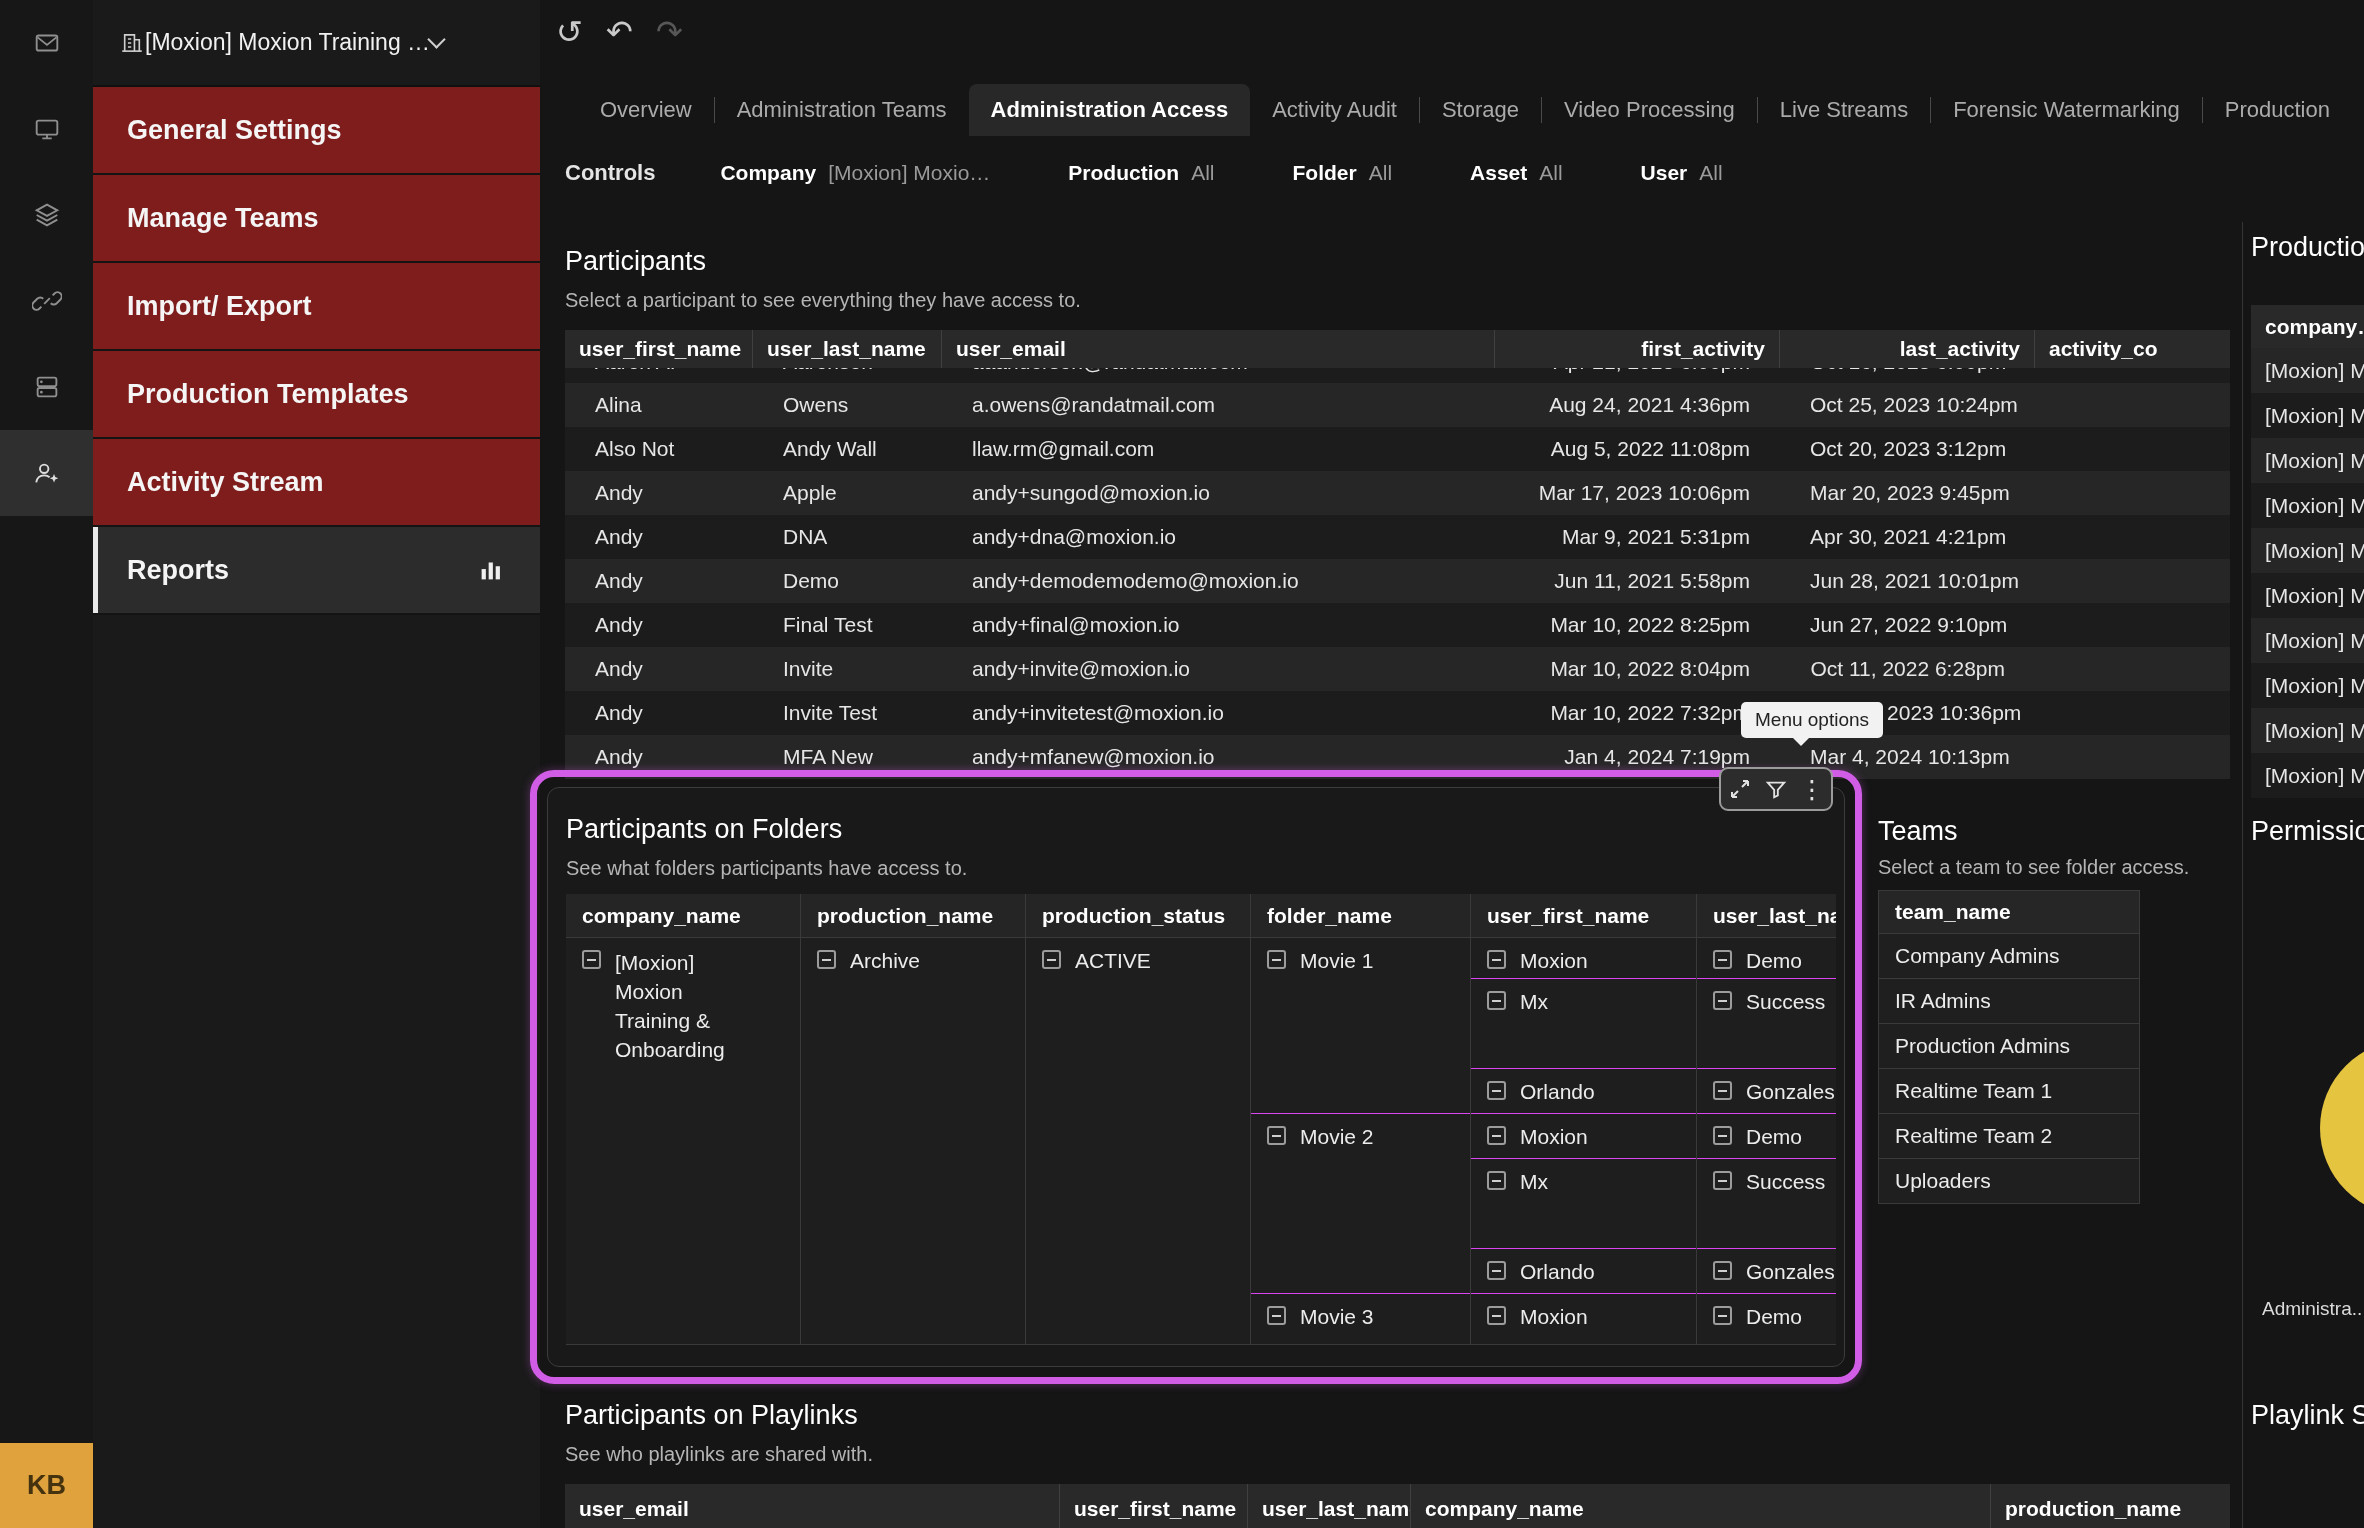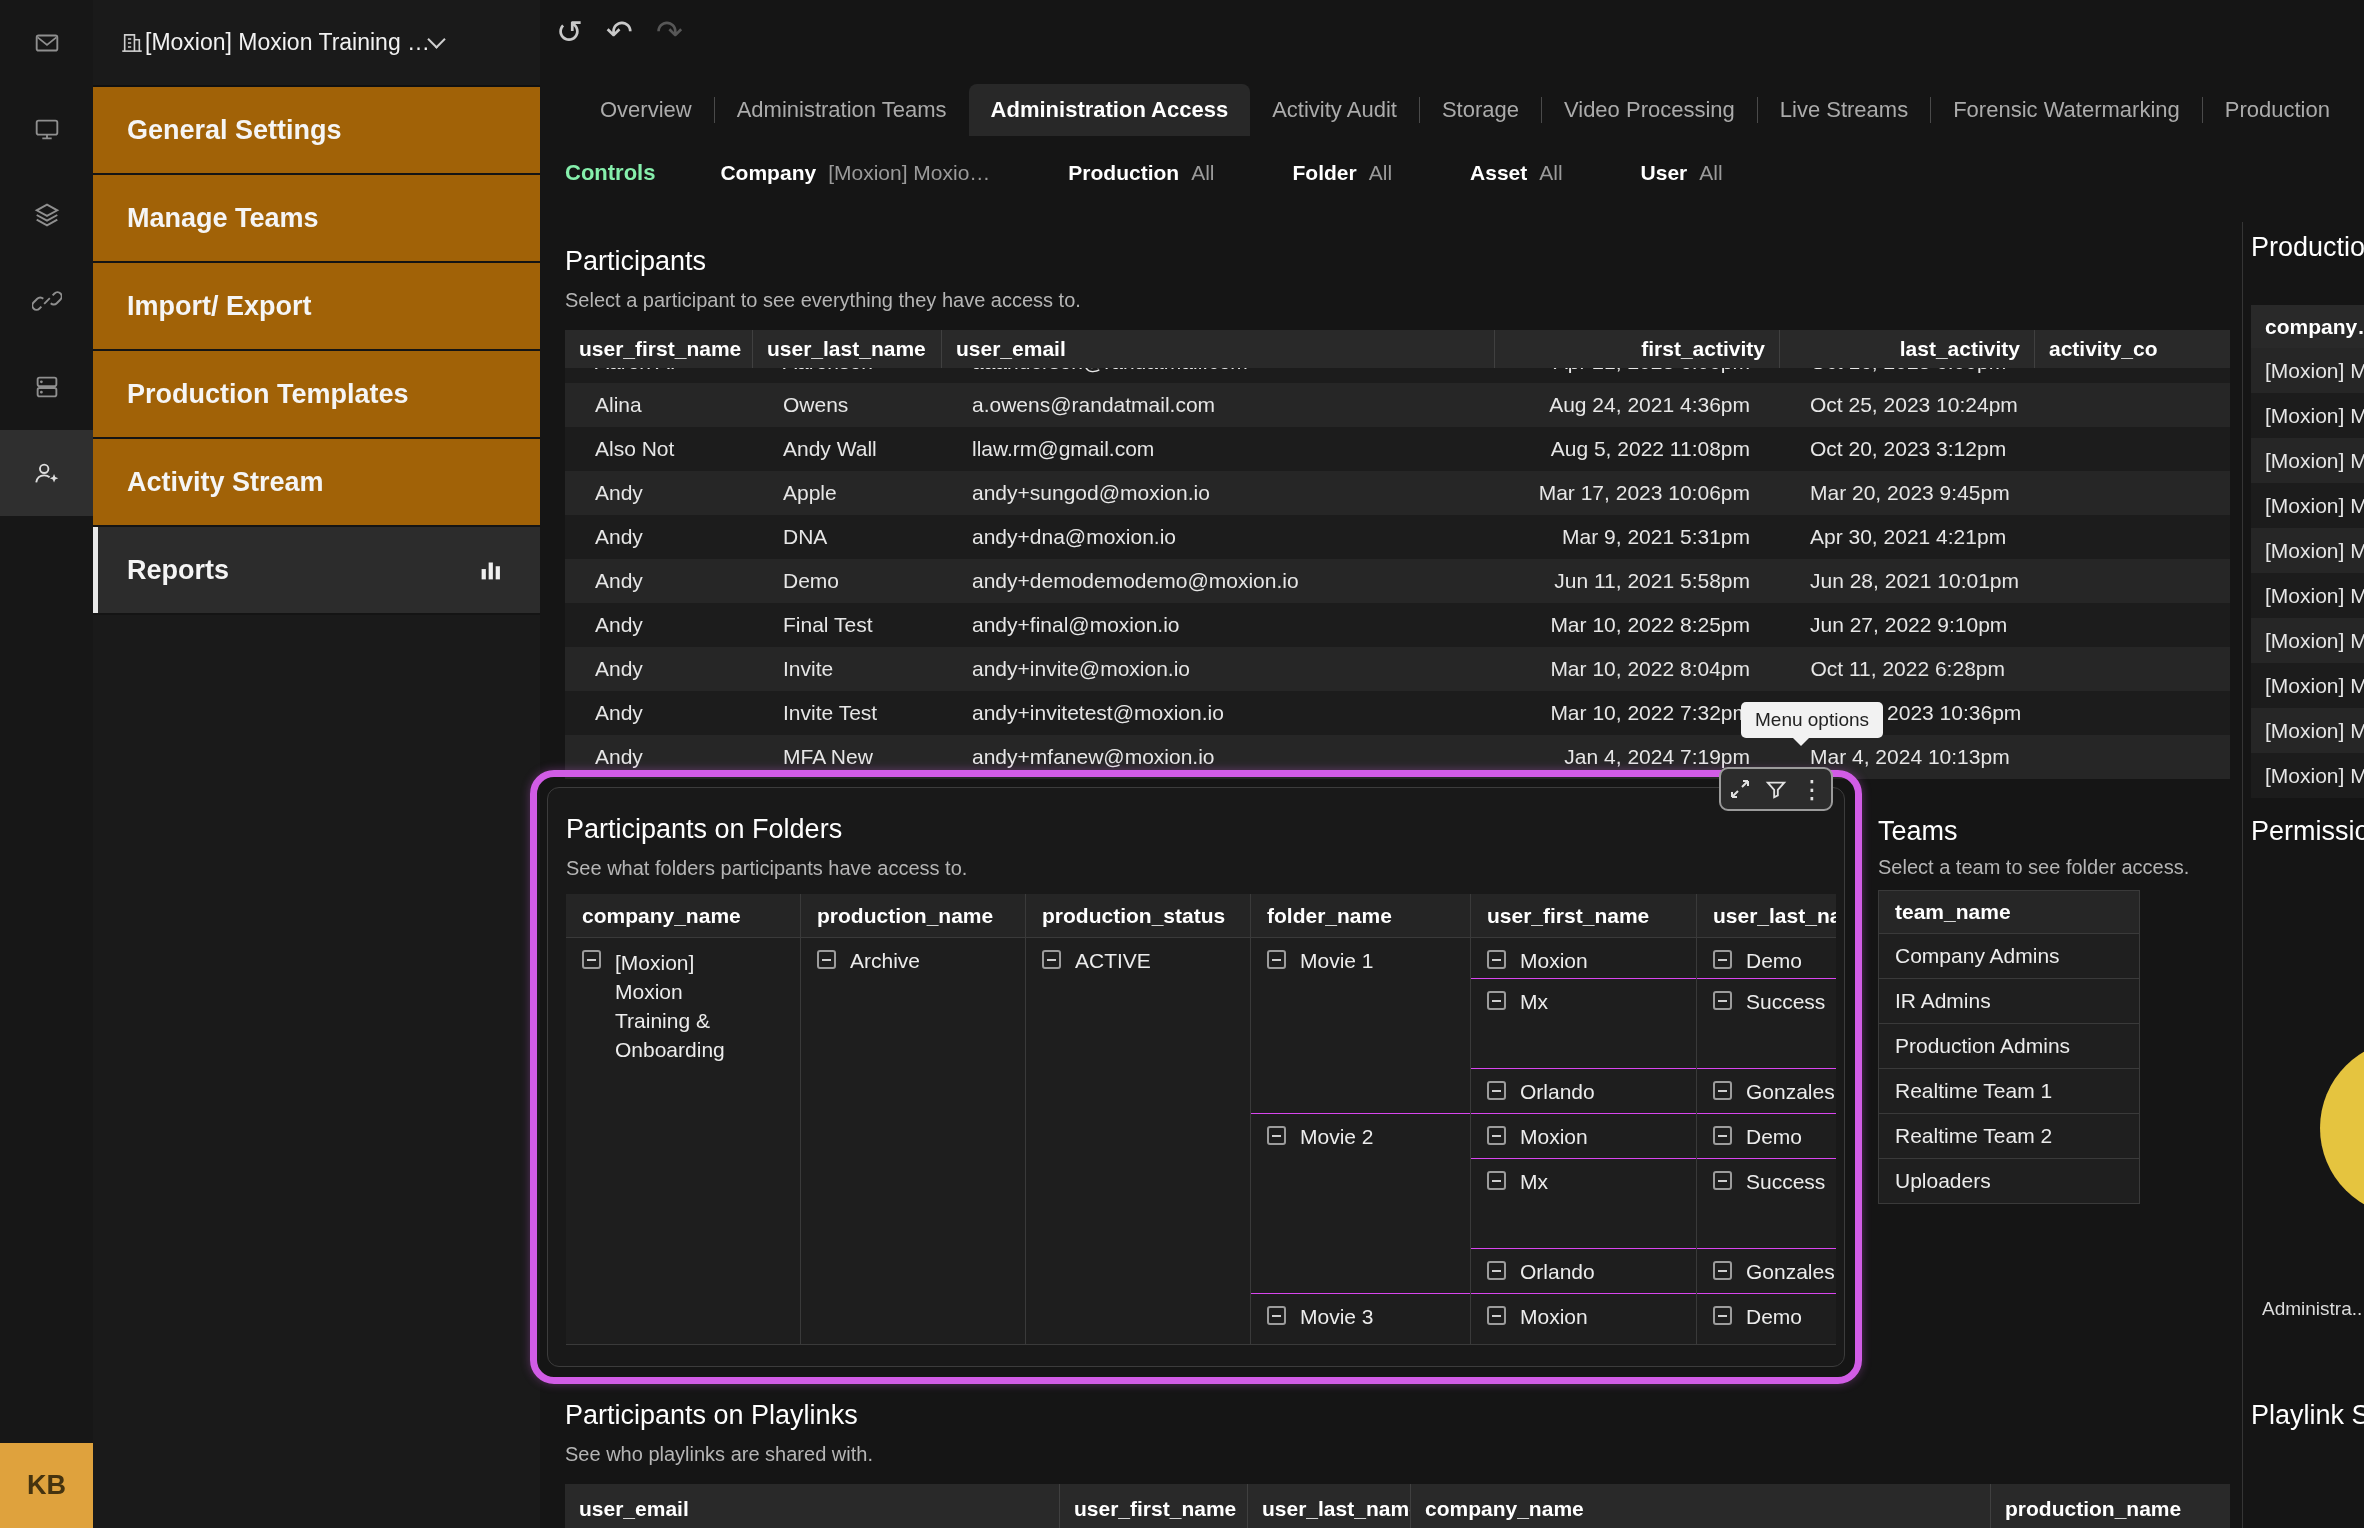--- a/index.html
+++ b/index.html
@@ -14,34 +14,34 @@
   .rail-avatar{position:absolute;bottom:0;left:0;width:93px;height:85px;background:#dfa23d;
     display:flex;align-items:center;justify-content:center;font-weight:700;font-size:27px;color:#45330f}
 
   
   #sidebar{position:absolute;left:93px;top:0;width:447px;height:1528px;background:#1a1a1a}
   .sb-head{height:87px;display:flex;align-items:center;padding:0 26px;gap:0;border-bottom:2px solid #101010;color:#cfcfcf;cursor:pointer}
   .sb-title{font-size:23px;font-weight:500;color:#f2f2f2;white-space:nowrap;overflow:hidden}
   .chev{width:13px;height:13px;border-right:2px solid #cfcfcf;border-bottom:2px solid #cfcfcf;
     transform:rotate(45deg);margin-top:-7px;flex:none}
   .sb-item{height:88px;display:flex;align-items:center;padding:0 34px;font-size:27px;font-weight:700;
-    color:#f5f5f5;background:#a16207;border-bottom:2px solid #141414;position:relative;cursor:pointer}
+    color:#f5f5f5;background:#7f1d1d;border-bottom:2px solid #141414;position:relative;cursor:pointer}
   .sb-item.active{background:#2c2c2c}
   .sb-item.active::before{content:"";position:absolute;left:0;top:0;bottom:0;width:5px;background:#e9e9e9}
   .sb-item .bars{margin-left:auto;color:#f0f0f0}
 
   
   .uglyph{font-family:"DejaVu Sans","Liberation Sans",sans-serif;position:absolute;font-size:32px;line-height:1;cursor:pointer}
   #tabs{position:absolute;left:578px;top:84px;height:52px;display:flex;align-items:center}
   .tab{padding:0 22px;font-size:22px;color:#ababab;height:52px;display:flex;align-items:center;white-space:nowrap;cursor:pointer}
   .tab.active{background:#282828;color:#fff;font-weight:700;border-radius:8px 8px 0 0}
   .tabsep{width:1px;height:26px;background:#4a4a4a;flex:none}
 
   #controls{position:absolute;left:565px;top:147px;height:52px;display:flex;align-items:center;font-size:21px}
-  .ctl-title{font-weight:700;font-size:22px;color:#86efac;margin-right:65px}
+  .ctl-title{font-weight:700;font-size:22px;color:#e5e5e5;margin-right:65px}
   .ctl{display:flex;gap:12px;margin-right:78px;align-items:center;cursor:pointer;white-space:nowrap}
   .ctl .k{font-weight:700;color:#fff}
   .ctl .v{color:#9a9a9a}
 
   
   .sec-title{font-size:27px;font-weight:500;color:#fff;line-height:31px;white-space:nowrap}
   .sec-sub{font-size:20px;color:#b5b5b5;margin-top:12px;white-space:nowrap}
 
   
   #participants{position:absolute;left:565px;top:246px;width:1665px}

